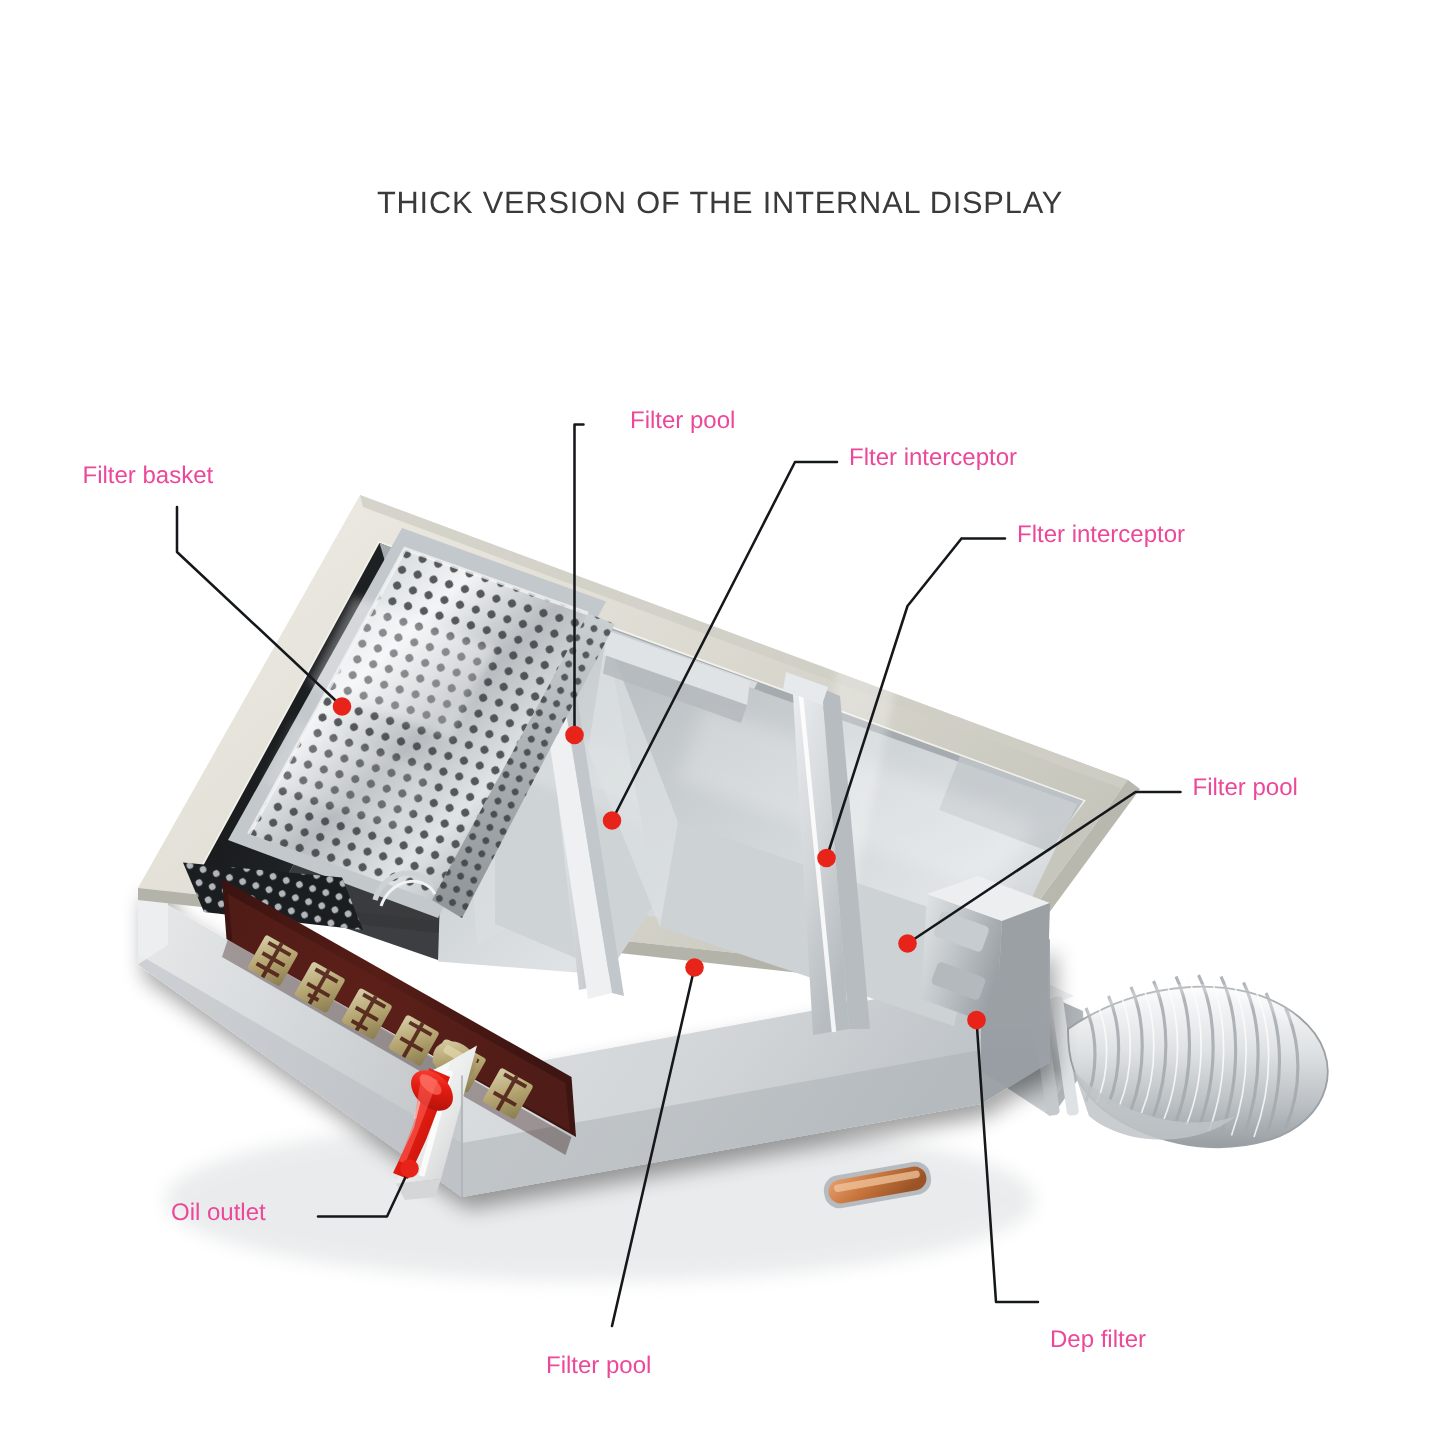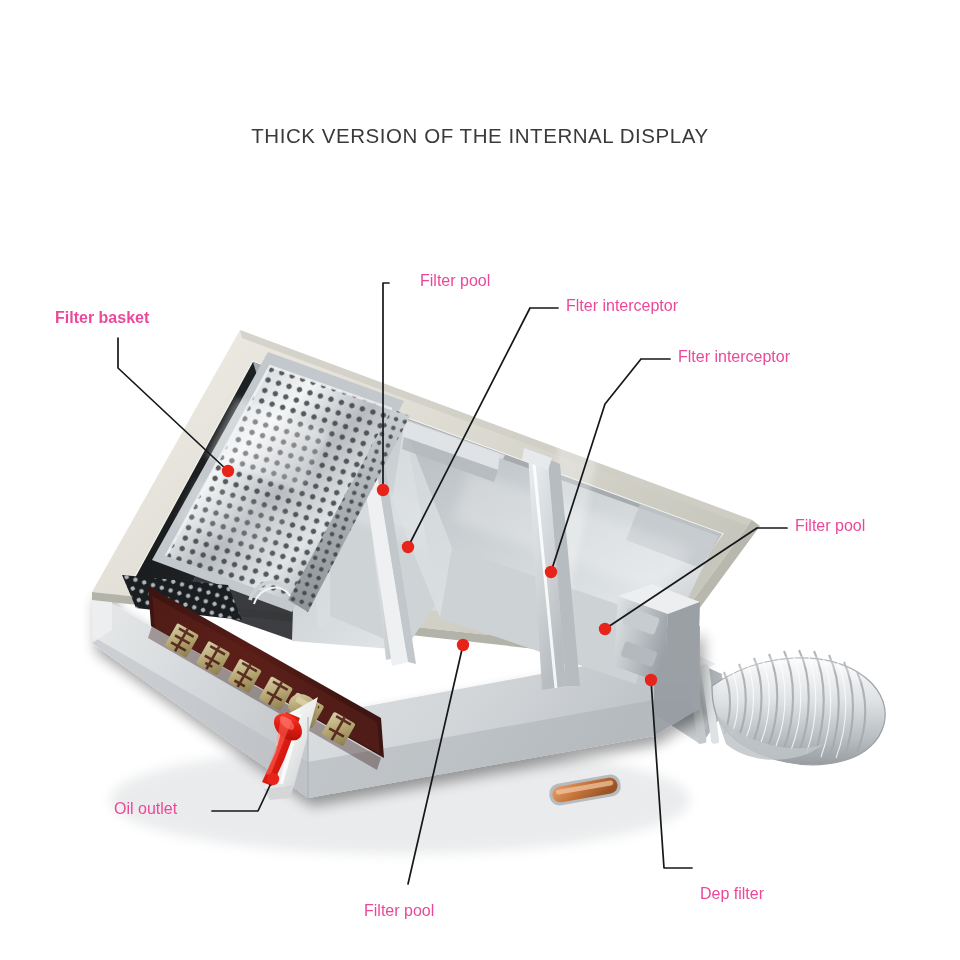--- a/index.html
+++ b/index.html
@@ -440,21 +440,21 @@
         <circle cx="408" cy="547" r="6.2" fill="#e8231a"></circle>
         <circle cx="551" cy="572" r="6.2" fill="#e8231a"></circle>
         <circle cx="605" cy="629" r="6.2" fill="#e8231a"></circle>
         <circle cx="463" cy="645" r="6.2" fill="#e8231a"></circle>
         <circle cx="273" cy="779" r="6.2" fill="#e8231a"></circle>
         <circle cx="651" cy="680" r="6.2" fill="#e8231a"></circle>
       </g>
   </svg>
 
   <div id="labels">
-      <div class="lbl" style="left: 55px; top: 310px; font-weight: bold;">Filter basket</div>
+      <div class="lbl" style="left: 55px; top: 310px;">Filter basket</div>
       <div class="lbl" style="left: 420px; top: 273px;">Filter pool</div>
       <div class="lbl" style="left: 566px; top: 298px;">Flter interceptor</div>
       <div class="lbl" style="left: 678px; top: 349px;">Flter interceptor</div>
       <div class="lbl" style="left: 795px; top: 518px;">Filter pool</div>
       <div class="lbl" style="left: 364px; top: 903px;">Filter pool</div>
       <div class="lbl" style="left: 114px; top: 801px;">Oil outlet</div>
       <div class="lbl" style="left: 700px; top: 886px;">Dep filter</div>
     </div>
 
 </div>

